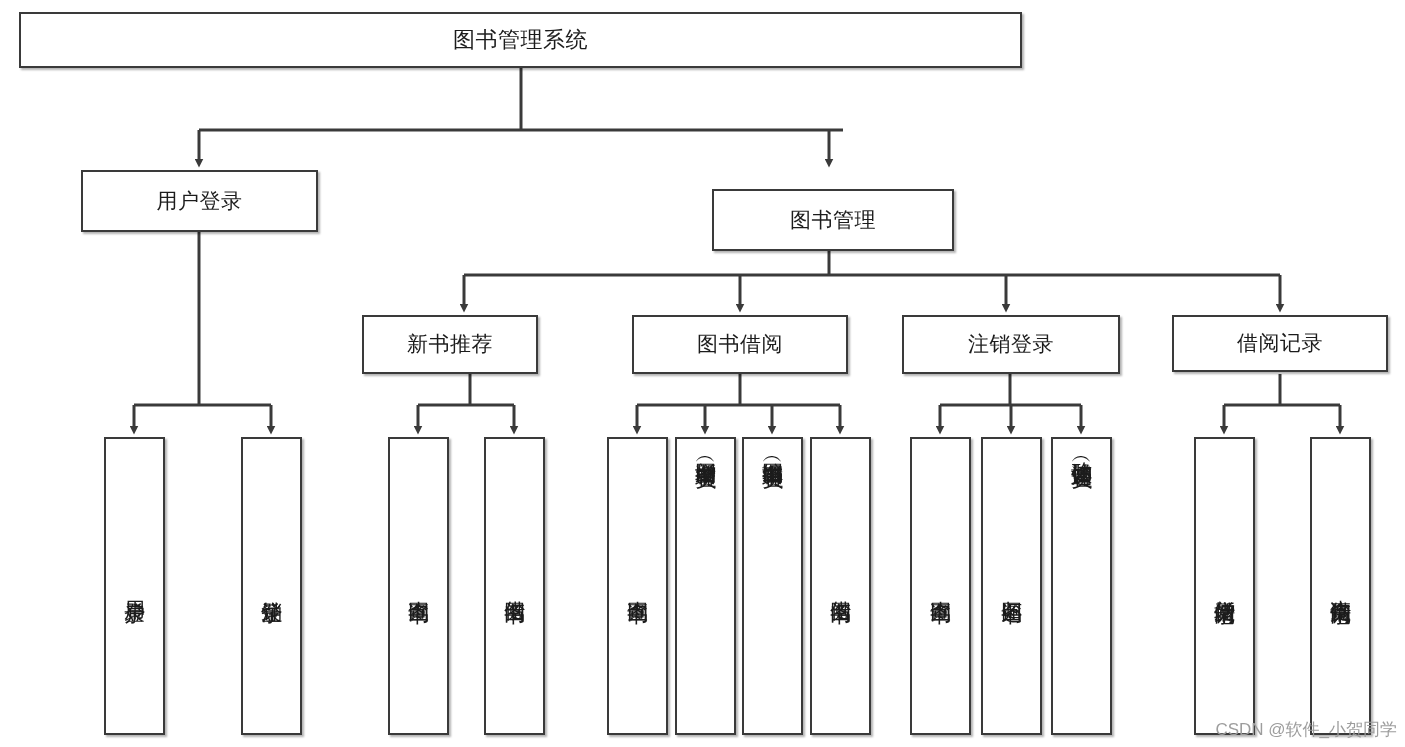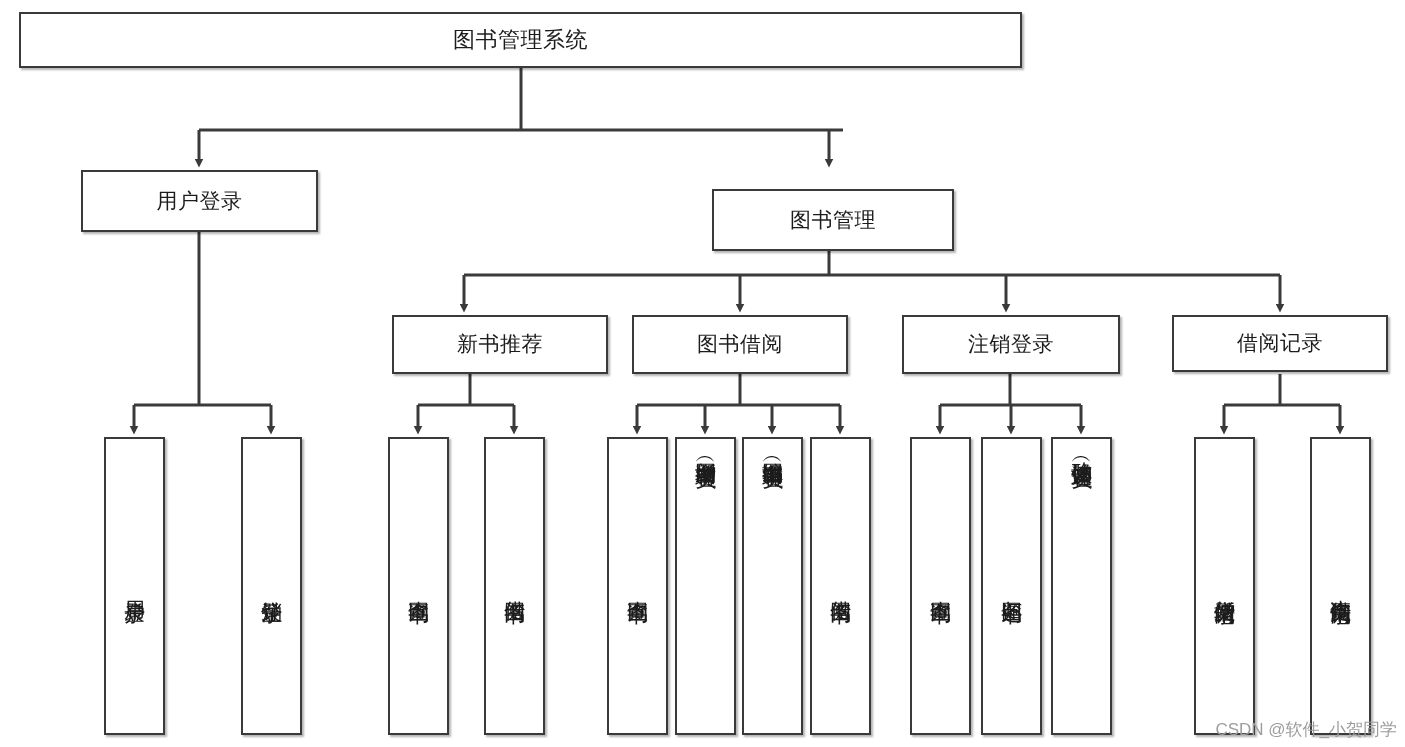--- a/index.html
+++ b/index.html
@@ -150,21 +150,21 @@
     <span class="node-label">图书管理系统</span>
   </div>
 
   <div class="node level-2" style="left:81px; top:170px; width:237px; height:62px;">
     <span class="node-label">用户登录</span>
   </div>
   <div class="node level-2" style="left:712px; top:170px; width:242px; height:62px;margin-top:19px;">
     <span class="node-label">图书管理</span>
   </div>
 
-  <div class="node level-3" style="left:362px; top:315px; width:216px; height:59px;margin-left:30px;">
+  <div class="node level-3" style="left:362px; top:315px; width:176px; height:59px;">
     <span class="node-label">新书推荐</span>
   </div>
   <div class="node level-3" style="left:632px; top:315px; width:216px; height:59px;">
     <span class="node-label">图书借阅</span>
   </div>
   <div class="node level-3" style="left:902px; top:315px; width:218px; height:59px;">
     <span class="node-label">注销登录</span>
   </div>
   <div class="node level-3" style="left:1172px; top:315px; width:216px; height:57px;">
     <span class="node-label">借阅记录</span>

